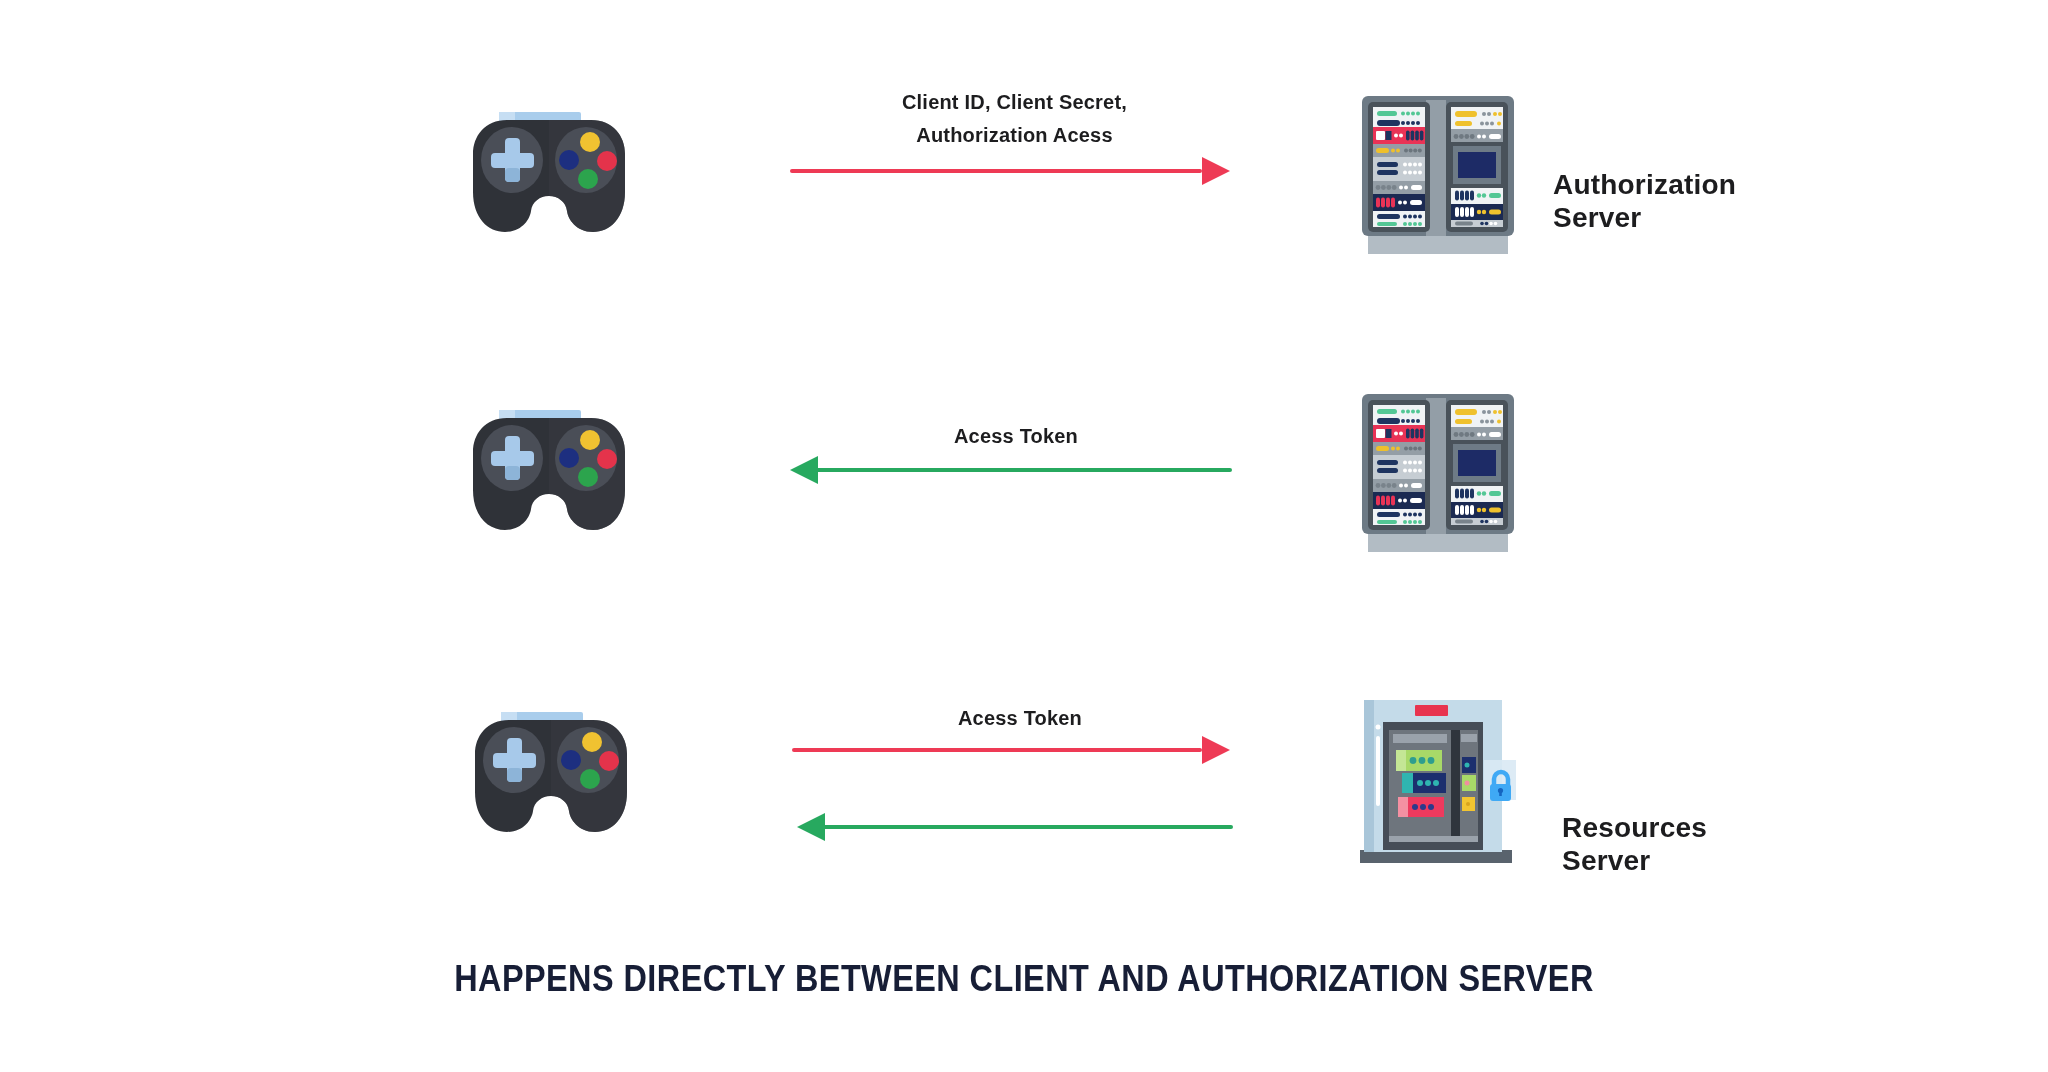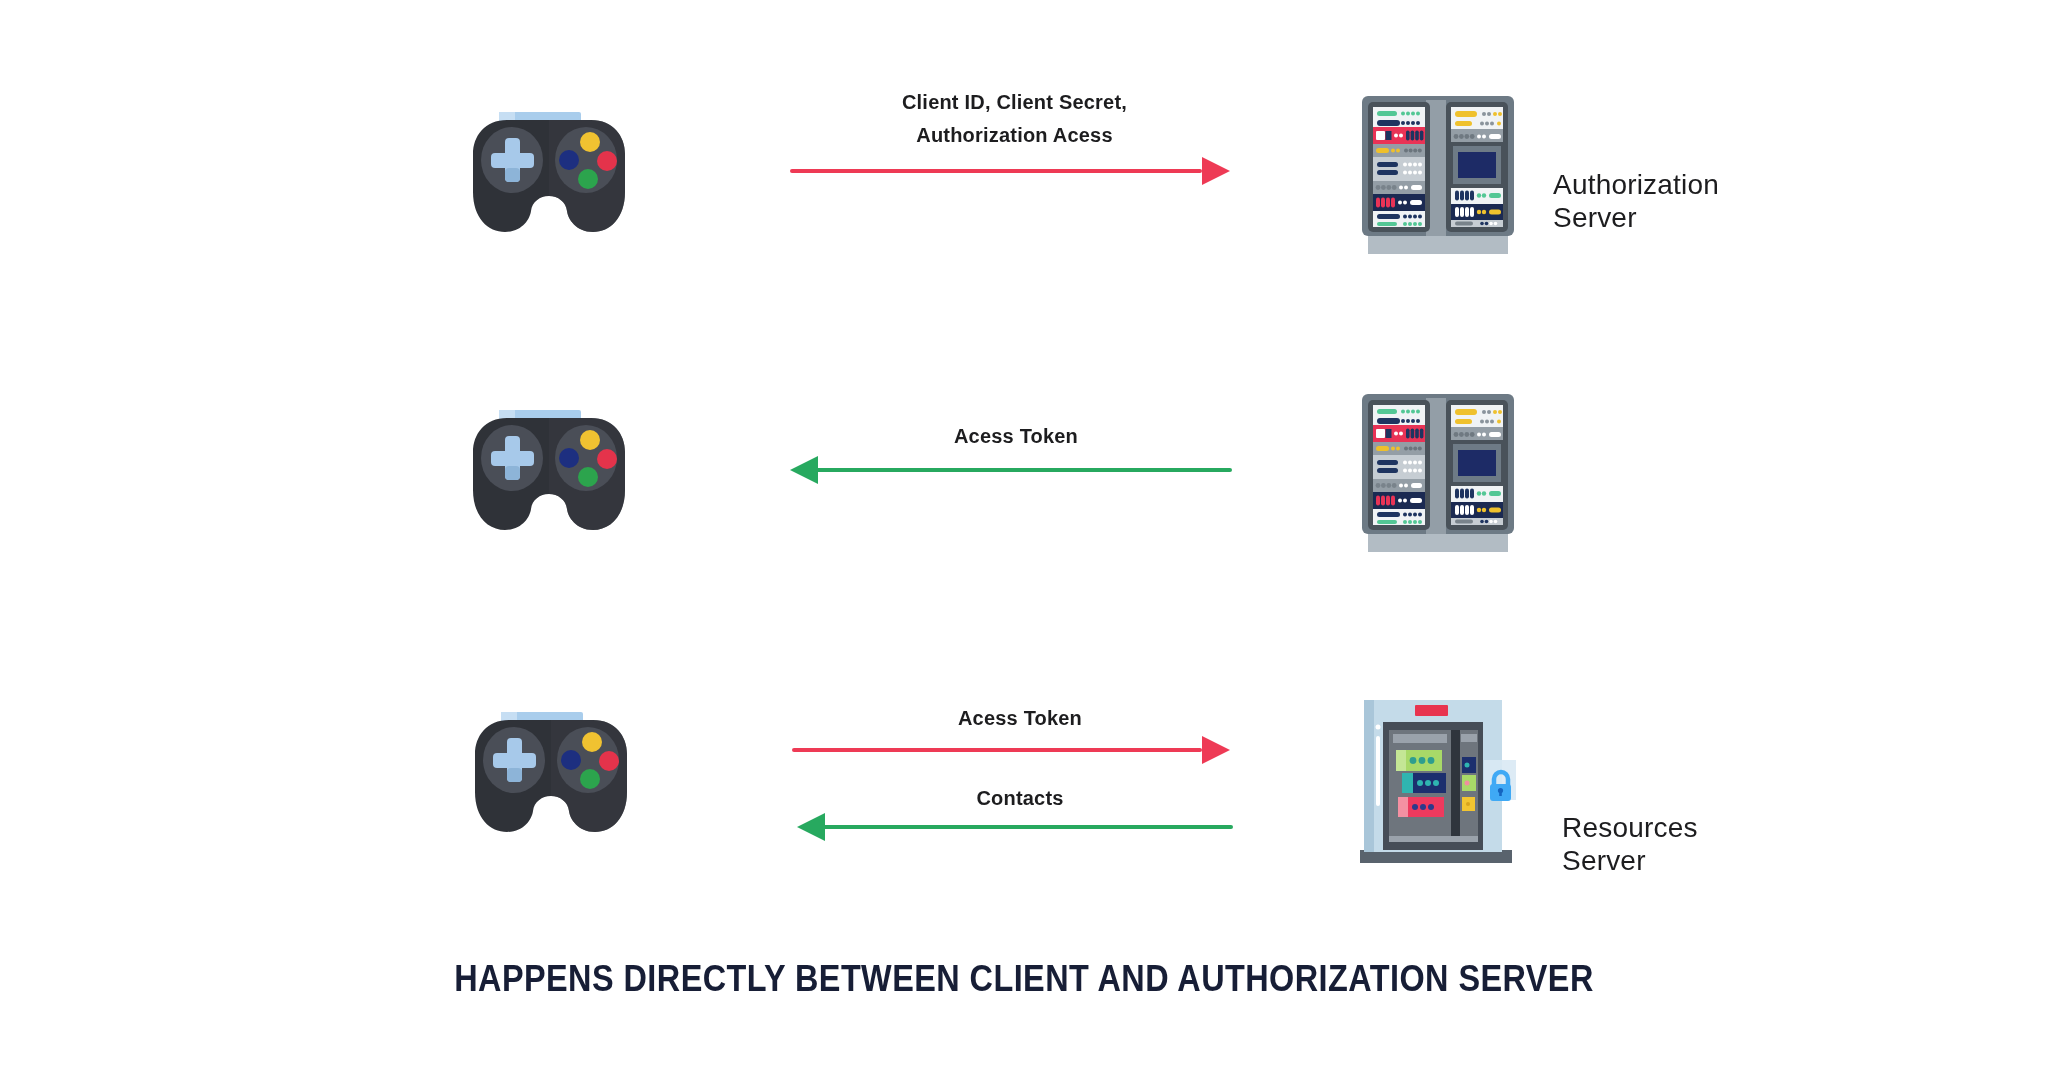--- a/index.html
+++ b/index.html
@@ -18,21 +18,21 @@
     text-align:center;
     font-size:20px;
     font-weight:bold;
     line-height:33px;
     letter-spacing:.2px;
     color:var(--message-text,#1d1d1f);
   }
   .server-label{
     position:absolute;
     font-size:28px;
-    font-weight:normal;
+    font-weight:bold;
     line-height:33px;
     letter-spacing:.2px;
     color:var(--message-text,#1d1d1f);
   }
   .arrow-line{
     position:absolute;
     height:4px;
     border-radius:2px;
   }
   .arrow-line.red{background:var(--arrow-red,#ee3a55);}
@@ -285,23 +285,20 @@
       <use href="#gamepad"></use>
     </svg>
 
   <div class="msg" style="left:770px;top:702px;width:500px">
     <div>Acess Token</div>
   </div>
 
   <div class="arrow-line red" style="left:792px;top:748px;width:410px"></div>
   <div class="arrow-head right" style="left:1202px;top:736px"></div>
 
-  <div class="msg" style="left:770px;top:782px;width:500px">
-    <div>Contacts</div>
-  </div>
 
   <div class="arrow-head left" style="left:797px;top:813px"></div>
   <div class="arrow-line green" style="left:823px;top:825px;width:410px"></div>
 
   <svg class="icon" style="left:1356px;top:700px" width="160" height="165">
       <use href="#cabinet"></use>
     </svg>
 
   <div class="server-label" style="left:1562px;top:811px">
     <div>Resources</div>

